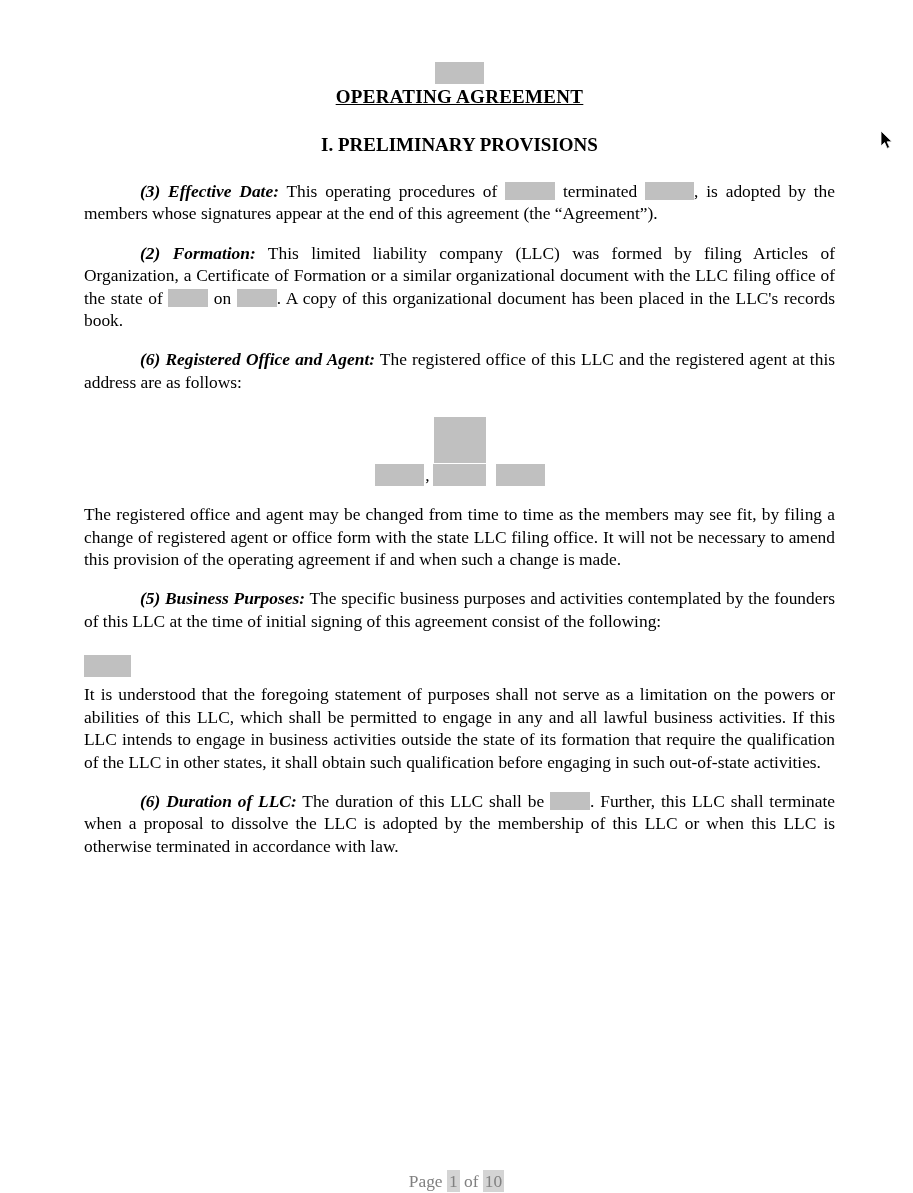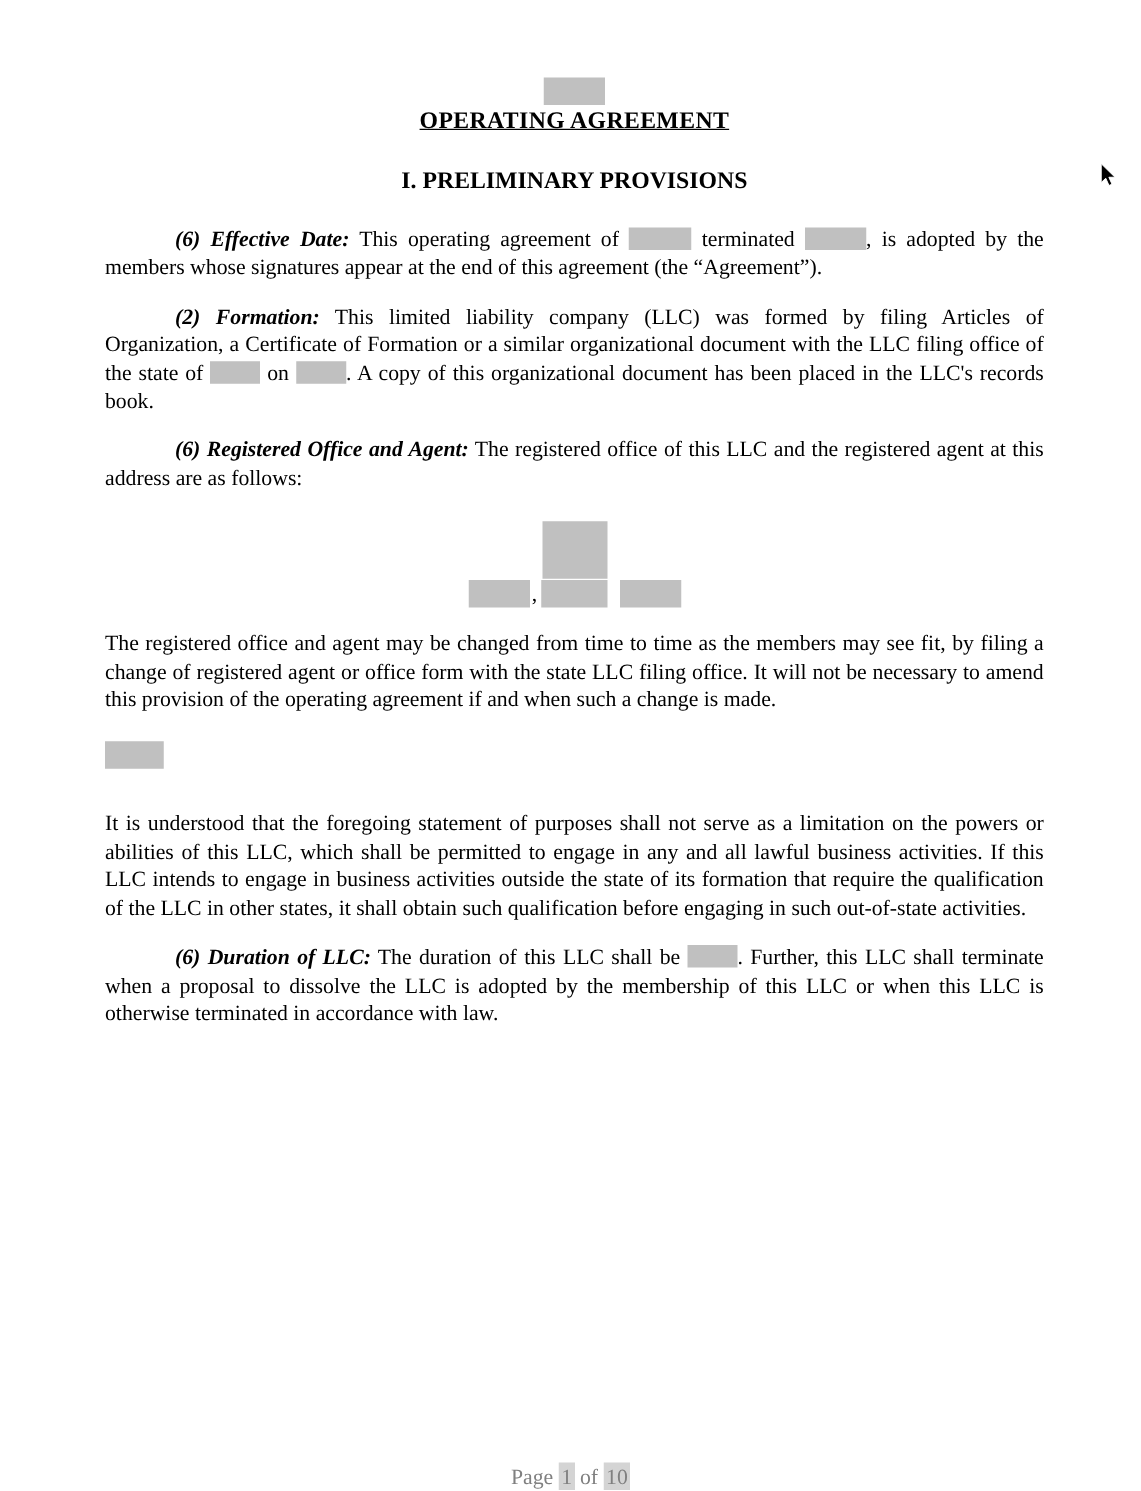--- a/index.html
+++ b/index.html
@@ -65,21 +65,21 @@
     text-align: justify;
     text-justify: inter-word;
     margin: 0;
     padding: 0;
   }
   p.indented {
     text-indent: 56px;
   }
   p.gap-lg { margin-top: 23px; }
   p.gap-xl { margin-top: 17px; }
-  p.gap-md { margin-top: 32px; }
+  p.gap-md { margin-top: 6px; }
 
   .lead {
     font-style: italic;
     font-weight: bold;
   }
 
   
   .rd {
     display: inline-block;
     background: #c0c0c0;
@@ -187,34 +187,35 @@
 
   <div class="doc-body">
 
     <div class="title-wrap">
       <span class="title-redaction"></span>
       <div class="doc-title">OPERATING AGREEMENT</div>
     </div>
 
     <div class="section-heading">I. PRELIMINARY PROVISIONS</div>
 
-    <p class="para indented gap-lg"><span class="lead">(6) Effective Date:</span><span> This operating agreement of </span><span class="rd rd-company"></span><span> terminated </span><span class="rd rd-date"></span><span>, is adopted by the members whose signatures appear at the end of this agreement (the “Agreement”).</span></p>
+    <p class="para indented gap-lg"><span class="lead">(3) Effective Date:</span><span> This operating procedures of </span><span class="rd rd-company"></span><span> terminated </span><span class="rd rd-date"></span><span>, is adopted by the members whose signatures appear at the end of this agreement (the “Agreement”).</span></p>
 
     <p class="para indented gap-xl"><span class="lead">(2) Formation:</span><span> This limited liability company (LLC) was formed by filing Articles of Organization, a Certificate of Formation or a similar organizational document with the LLC filing office of the state of </span><span class="rd rd-state"></span><span> on </span><span class="rd rd-filedate"></span><span>.  A copy of this organizational document has been placed in the LLC's records book.</span></p>
 
 
     <p class="para indented gap-xl"><span class="lead">(6) Registered Office and Agent:</span><span> The registered office of this LLC and the registered agent at this address are as follows:</span></p>
 
     <div class="address-block">
       <span class="addr-name"></span>
       <span class="addr-line"><span class="addr-city"></span><span class="addr-comma">,</span><span class="addr-state"></span><span class="addr-zip"></span></span>
     </div>
 
     <p class="para gap-xl">The registered office and agent may be changed from time to time as the members may see fit, by filing a change of registered agent or office form with the state LLC filing office. It will not be necessary to amend this provision of the operating agreement if and when such a change is made.</p>
 
+    <p class="para indented gap-xl"><span class="lead">(5) Business Purposes:</span><span> The specific business purposes and activities contemplated by the founders of this LLC at the time of initial signing of this agreement consist of the following:</span></p>
 
     <div class="purpose-block">
       <span class="purpose-rd"></span>
     </div>
 
     <p class="para gap-md">It is understood that the foregoing statement of purposes shall not serve as a limitation on the powers or abilities of this LLC, which shall be permitted to engage in any and all lawful business activities. If this LLC intends to engage in business activities outside the state of its formation that require the qualification of the LLC in other states, it shall obtain such qualification before engaging in such out-of-state activities.</p>
 
     <p class="para indented gap-xl"><span class="lead">(6) Duration of LLC:</span><span> The duration of this LLC shall be </span><span class="rd rd-duration"></span><span>.  Further, this LLC shall terminate when a proposal to dissolve the LLC is adopted by the membership of this LLC or when this LLC is otherwise terminated in accordance with law.</span></p>
 
   </div>

